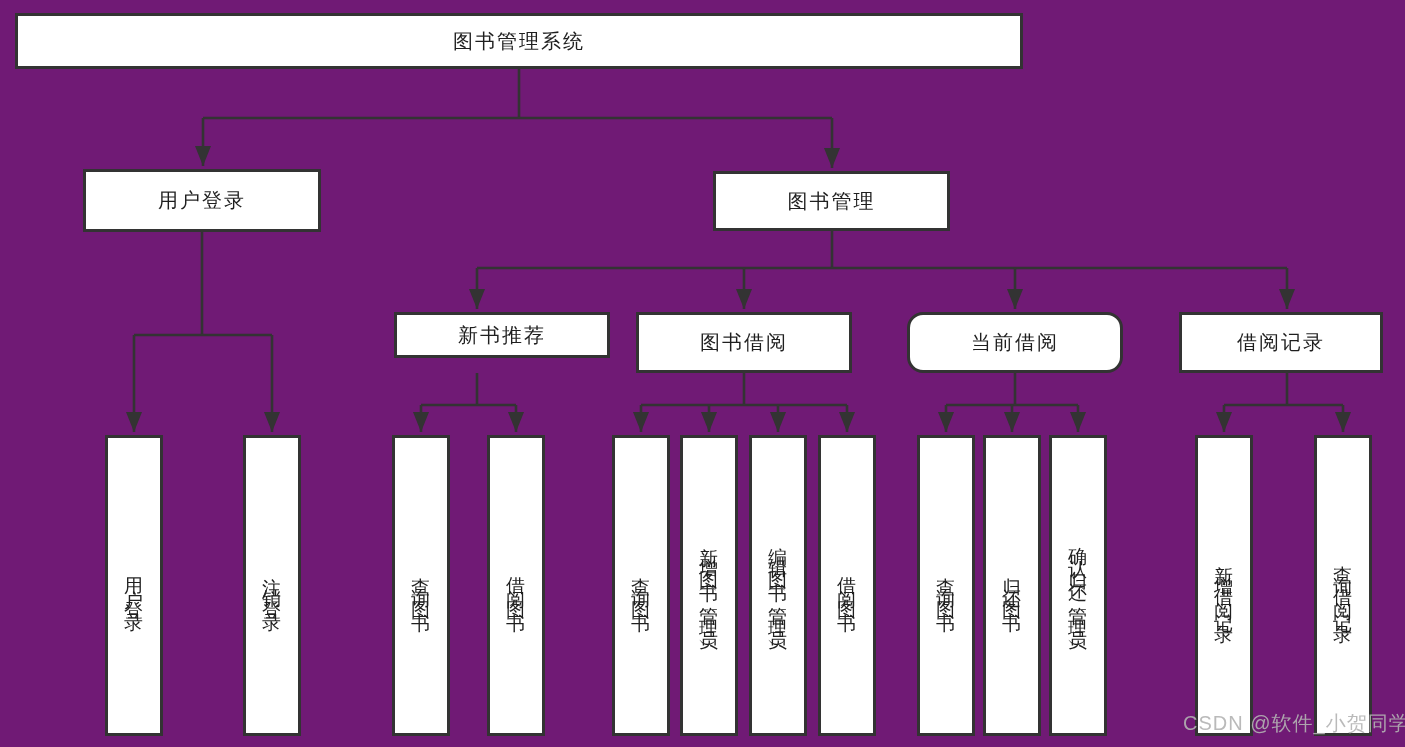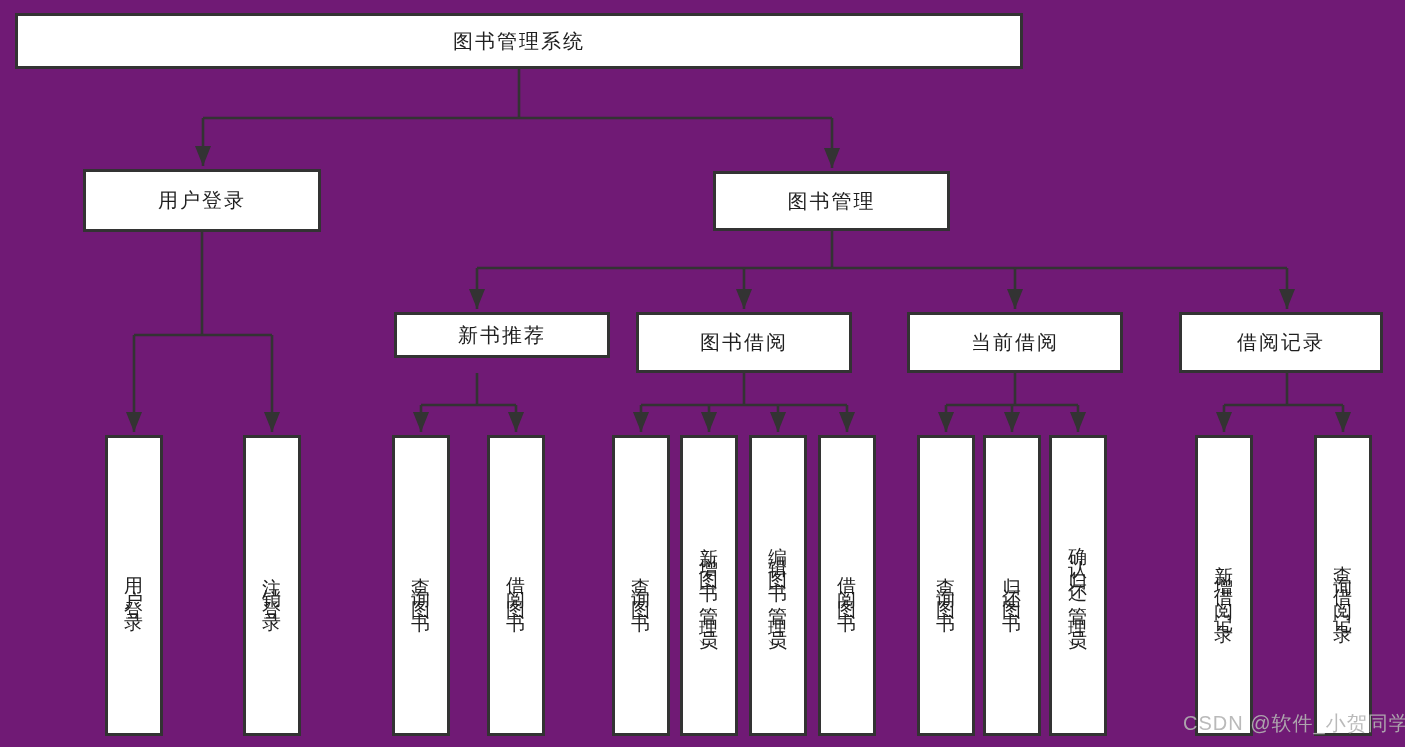--- a/index.html
+++ b/index.html
@@ -96,21 +96,21 @@
     </g>
   </svg>
 
   <div class="hbox" style="left:15px;top:13px;width:1008px;height:56px;">图书管理系统</div>
 
   <div class="hbox" style="left:83px;top:169px;width:238px;height:63px;">用户登录</div>
   <div class="hbox" style="left:713px;top:171px;width:237px;height:60px;">图书管理</div>
 
   <div class="hbox" style="left:369px;top:312px;width:216px;height:46px;margin-left:25px;">新书推荐</div>
   <div class="hbox" style="left:636px;top:312px;width:216px;height:61px;text-align:center;">图书借阅</div>
-  <div class="hbox" style="left:907px;top:312px;width:216px;height:61px;">当前借阅</div>
+  <div class="hbox" style="left:907px;top:312px;width:216px;height:61px;border-radius:16px;">当前借阅</div>
   <div class="hbox" style="left:1179px;top:312px;width:204px;height:61px;">借阅记录</div>
 
   <div class="vbox" style="left:105px;">用户登录</div>
   <div class="vbox" style="left:243px;">注销登录</div>
 
   <div class="vbox" style="left:392px;">查询图书</div>
   <div class="vbox" style="left:487px;">借阅图书</div>
 
   <div class="vbox" style="left:612px;">查询图书</div>
   <div class="vbox" style="left:680px;">新增图书（管理员）</div>

